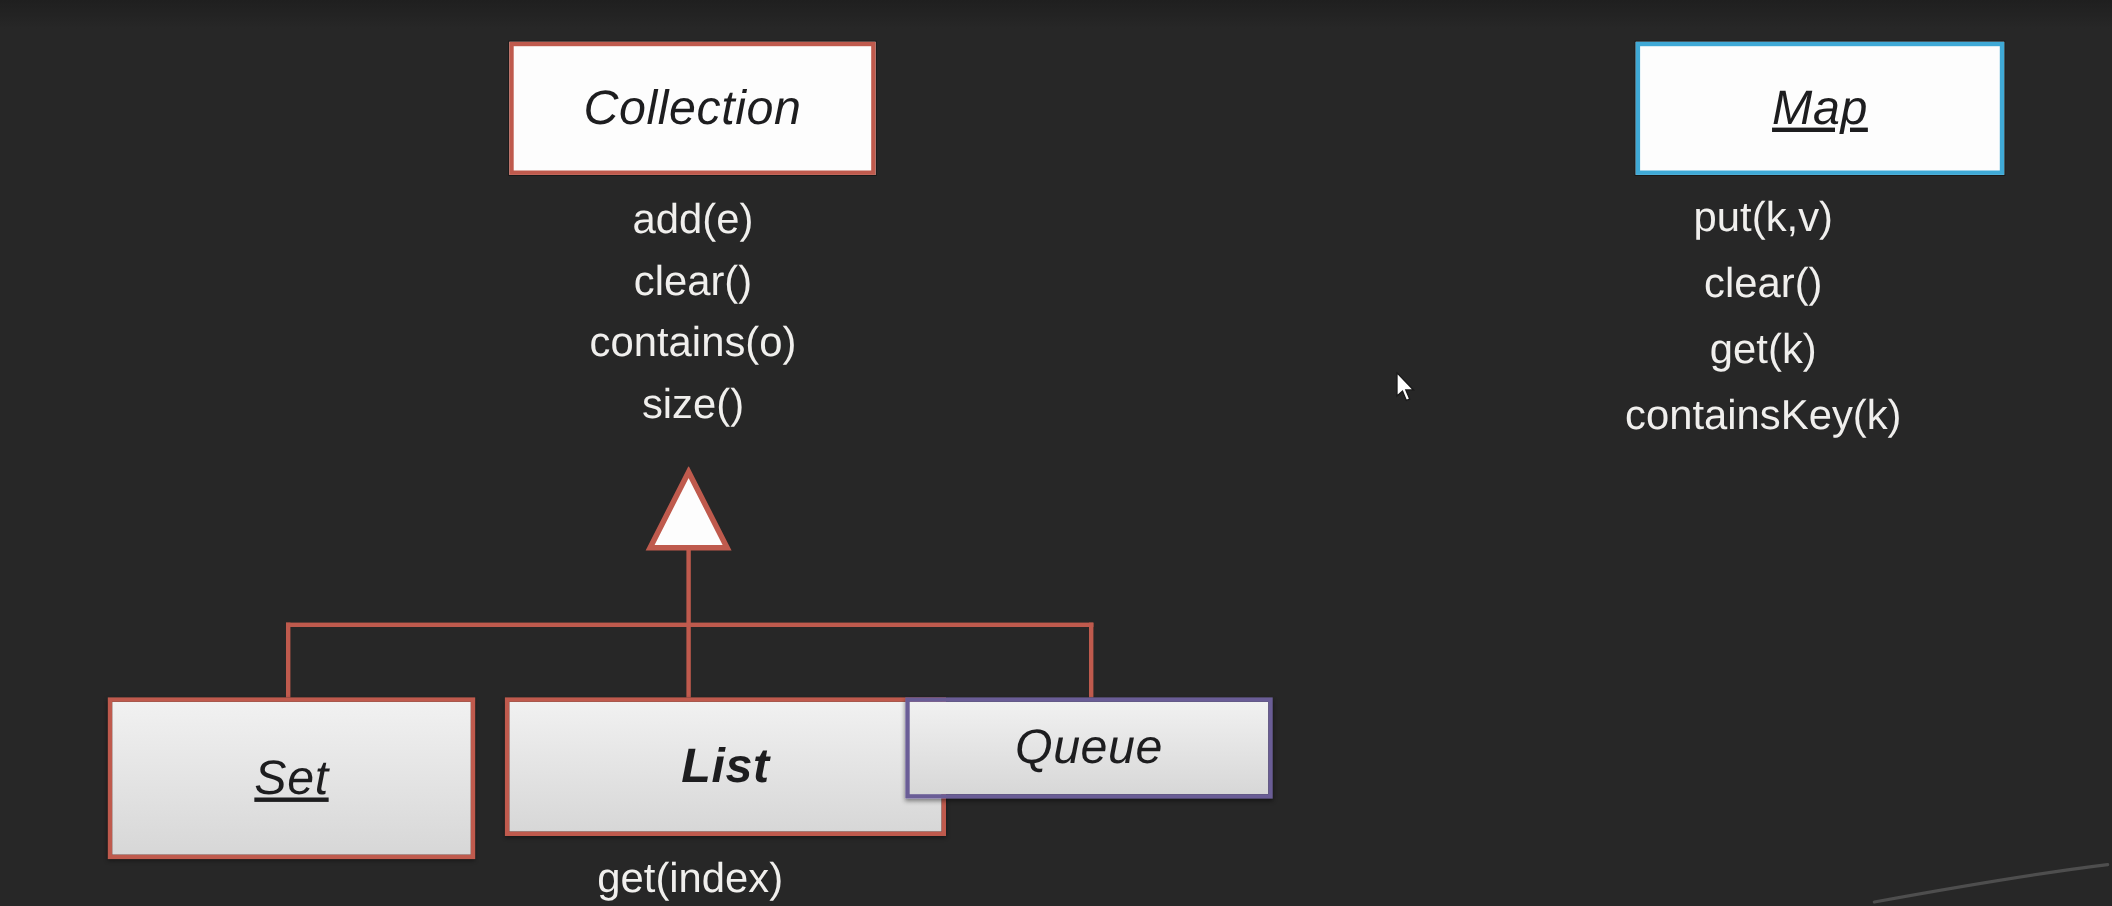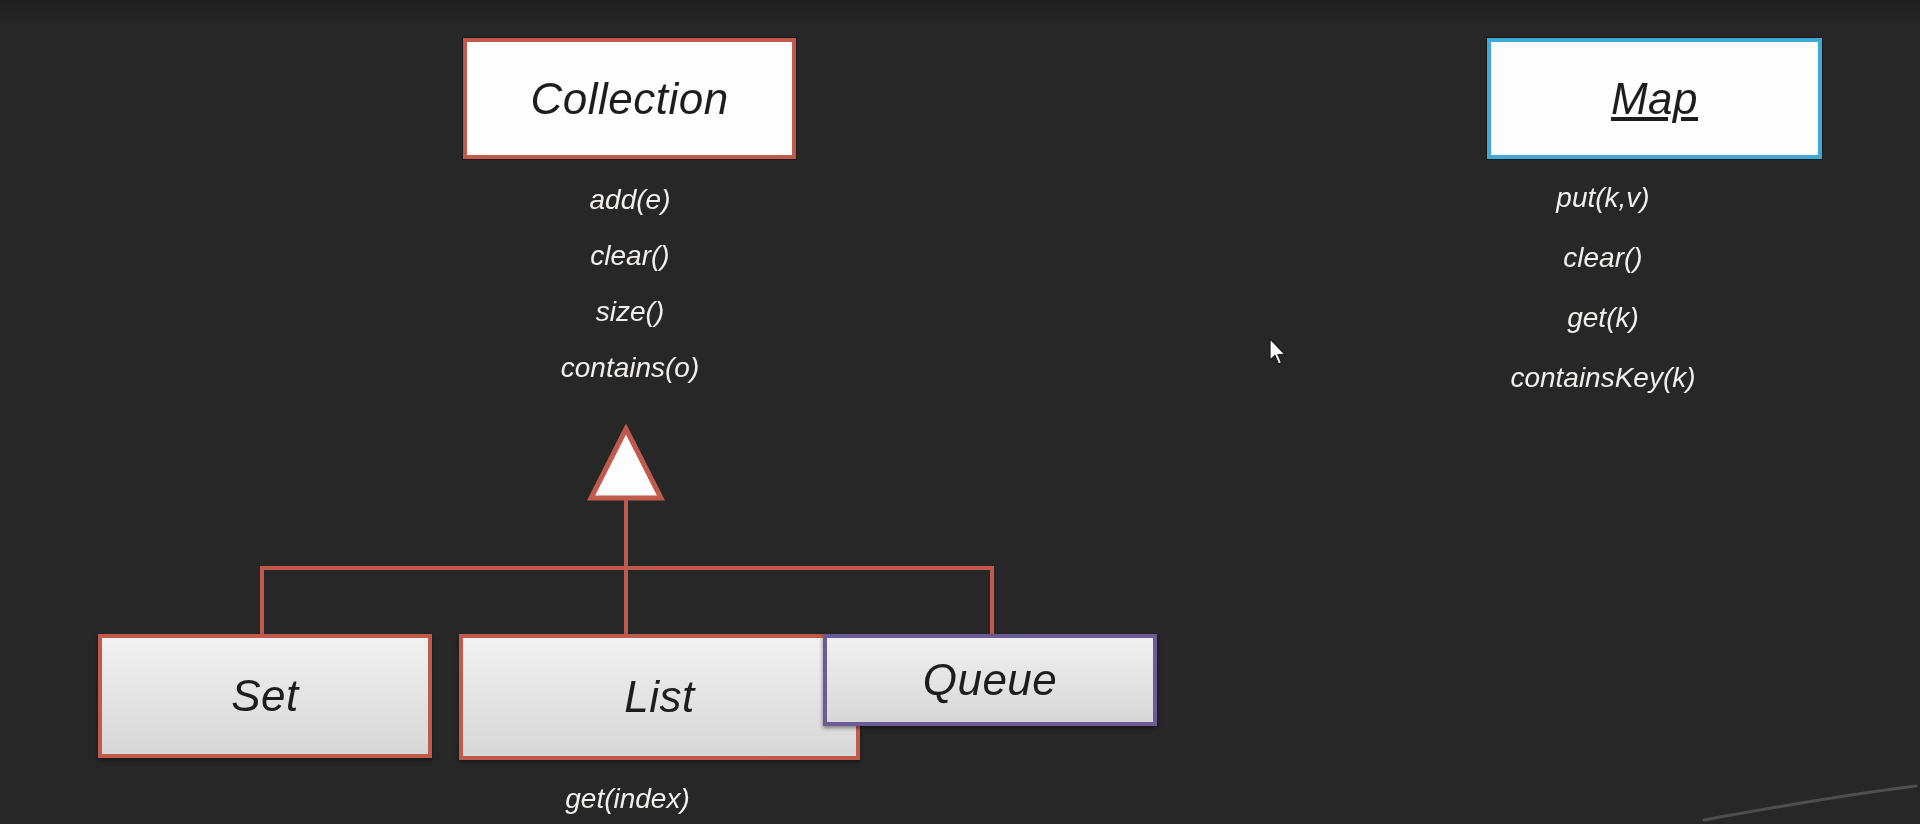--- a/index.html
+++ b/index.html
@@ -32,30 +32,29 @@
   .parent-box{
     background:#fdfdfd;
     box-shadow:0 0 0 1px rgba(0,0,0,.35);
   }
   .child-box{
     background:linear-gradient(#f1f1f1,#d7d7d7);
     box-shadow:0 2px 4px rgba(0,0,0,.45);
   }
   #collection-box{left:463px;top:38px;width:333px;height:121px;border:4px solid var(--accent-red);}
   #map-box{left:1487px;top:38px;width:335px;height:121px;border:4px solid var(--accent-blue);text-decoration:underline;}
-  #set-box{left:98px;top:634px;width:334px;height:124px;border:4px solid var(--accent-red);}
-  #list-box{left:459px;top:634px;width:401px;height:126px;border:4px solid var(--accent-red);}
+  #set-box{left:98px;top:634px;width:334px;height:147px;border:4px solid var(--accent-red);text-decoration:underline;}
+  #list-box{left:459px;top:634px;width:401px;height:126px;border:4px solid var(--accent-red);font-weight:bold;}
   #queue-box{left:823px;top:634px;width:334px;height:92px;border:4px solid var(--accent-purple);}
   
   .methods{
     position:absolute;
     text-align:center;
-    font-style:italic;
     color:var(--text-light);
-    font-size:28px;
+    font-size:38px;
     line-height:58px;
   }
   #collection-methods{left:413px;top:172px;width:434px;line-height:56px;}
   #map-methods{left:1368px;top:168px;width:470px;line-height:60px;}
   #list-method{left:459px;top:770px;width:337px;}
   
   .line{position:absolute;background:var(--accent-red);}
   #stem-vertical{left:624px;top:498px;width:4px;height:136px;}
   #bus-horizontal{left:260px;top:566px;width:734px;height:4px;}
   #drop-left{left:260px;top:566px;width:4px;height:68px;}
@@ -70,22 +69,22 @@
 <body>
 
 <div class="stage">
 
   <div class="box parent-box" id="collection-box">
     <span>Collection</span>
   </div>
   <div class="methods" id="collection-methods">
     <div>add(e)</div>
     <div>clear()</div>
+    <div>contains(o)</div>
     <div>size()</div>
-    <div>contains(o)</div>
   </div>
 
   <div class="box parent-box" id="map-box">
     <span>Map</span>
   </div>
   <div class="methods" id="map-methods">
     <div>put(k,v)</div>
     <div>clear()</div>
     <div>get(k)</div>
     <div>containsKey(k)</div>

